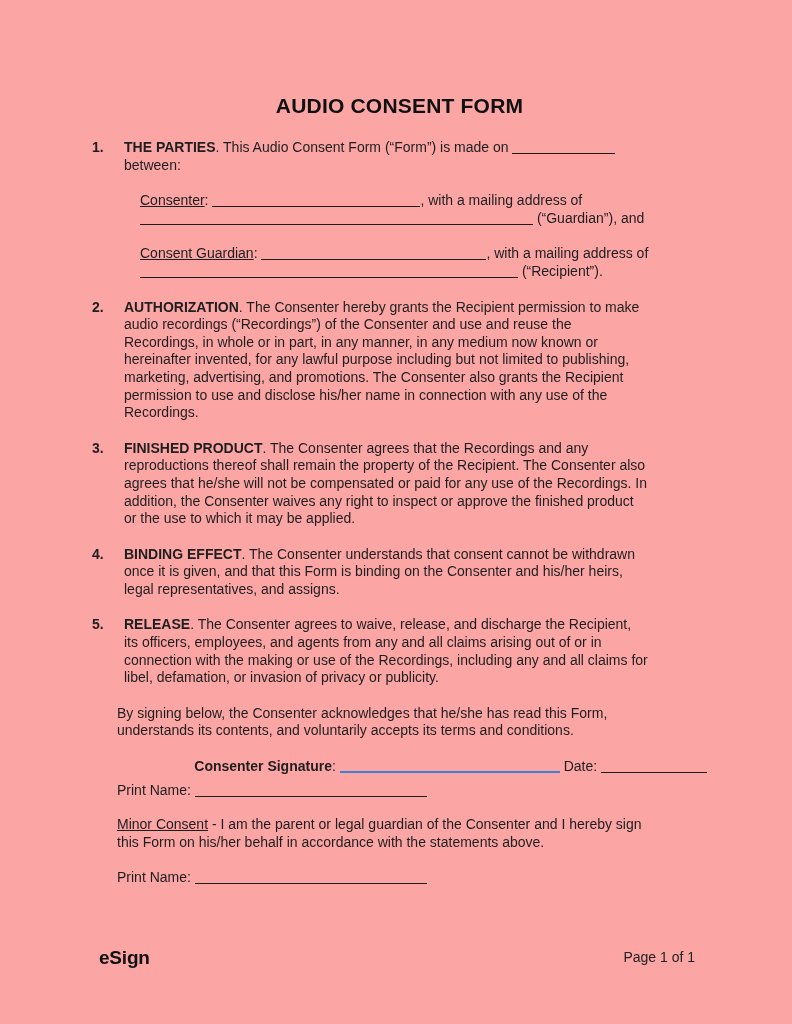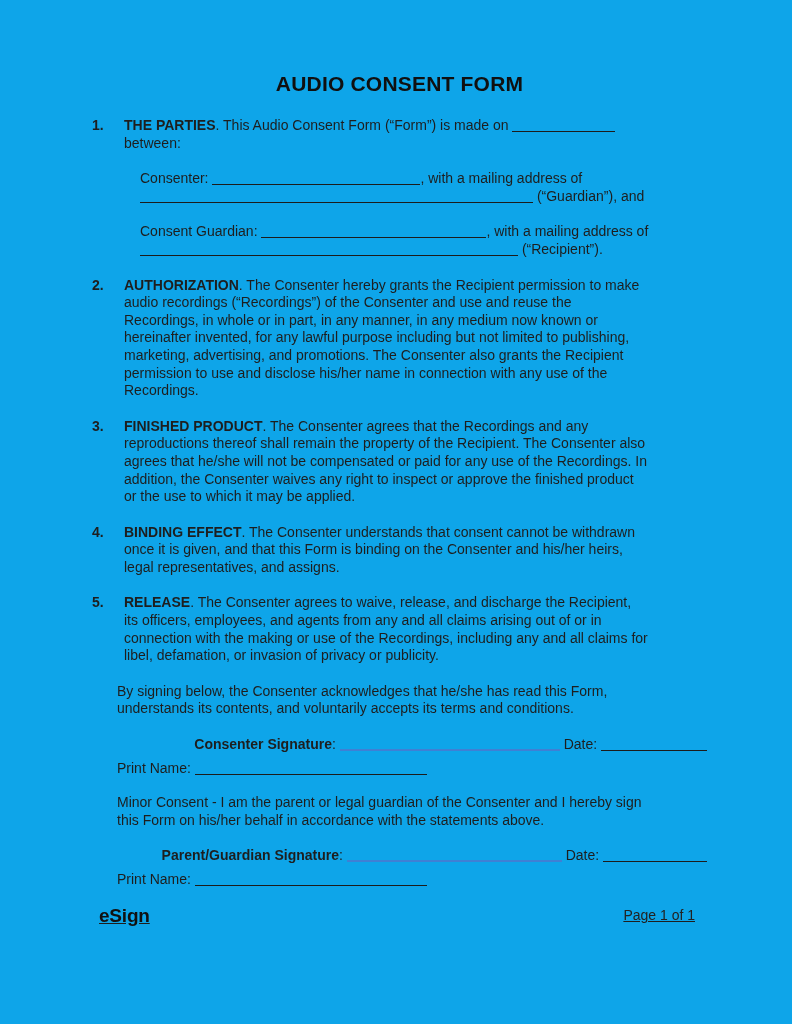--- a/index.html
+++ b/index.html
@@ -5,52 +5,52 @@
   * { margin: 0; padding: 0; box-sizing: border-box; }
   html, body { background: #ffffff; }
   body {
     width: 792px; height: 1024px;
     position: relative; overflow: hidden;
     font-family: "Liberation Sans", sans-serif;
     color: #1e1e1e;
   }
   .page {
     position: absolute; inset: 0;
-    background: #0ea5e9;
-    padding: 71px 85px 0 92px;
+    background: #fca5a5;
+    padding: 93px 85px 0 92px;
     font-size: 14px; line-height: 17.6px;
   }
   .title {
     text-align: center;
     font-size: 21px; line-height: 26px;
     font-weight: bold; color: #101010;
     letter-spacing: 0.2px;
     margin-bottom: 20px;
   }
   .blk { margin-bottom: 18px; }
   .numbered { display: flex; }
   .num { flex: 0 0 25px; width: 25px; font-weight: bold; }
   .sec-body { flex: 1; min-width: 0; margin-left: 7px; }
   .indent { margin-left: 48px; }
   .para, .sigrow, .printrow { margin-left: 25px; }
   .sigrow { margin-bottom: 6px; text-align: right; }
   .printrow { margin-bottom: 17px; }
   .b { font-weight: bold; }
-  .u { }
+  .u { text-decoration: underline; }
   .blank {
     display: inline-block;
     height: 13px;
     border-bottom: 1.5px solid #1c1c1c;
     vertical-align: -2px;
   }
   .sig { border-bottom-width: 2px; }
   .footer {
     position: absolute;
-    left: 99px; right: 97px; top: 907px;
-    display: flex; justify-content: space-between; align-items: flex-end; text-decoration: underline;
+    left: 99px; right: 97px; top: 949px;
+    display: flex; justify-content: space-between; align-items: flex-end;
   }
   .brand { font-weight: bold; font-size: 19px; letter-spacing: -0.2px; color: #111111; }
   .pageno { font-size: 14px; color: #222222; }
 </style>
 </head>
 <body>
 
 <div class="page">
   <h1 class="title">AUDIO CONSENT FORM</h1>
   <div>
@@ -73,20 +73,19 @@
         <div class="sec-body"><span class="b">BINDING EFFECT</span><span>. The Consenter understands that consent cannot be withdrawn</span><br><span>once it is given, and that this Form is binding on the Consenter and his/her heirs,</span><br><span>legal representatives, and assigns.</span></div>
       </div>
       <div class="blk numbered">
         <span class="num">5.</span>
         <div class="sec-body"><span class="b">RELEASE</span><span>. The Consenter agrees to waive, release, and discharge the Recipient,</span><br><span>its officers, employees, and agents from any and all claims arising out of or in</span><br><span>connection with the making or use of the Recordings, including any and all claims for</span><br><span>libel, defamation, or invasion of privacy or publicity.</span></div>
       </div>
       <div class="blk para"><span>By signing below, the Consenter acknowledges that he/she has read this Form,</span><br><span>understands its contents, and voluntarily accepts its terms and conditions.</span></div>
       <div class="blk sigrow"><span class="b">Consenter Signature</span><span>: </span><span class="blank sig" style="width: 220px; border-bottom-color: rgb(63, 128, 212);"></span><span> Date: </span><span class="blank" style="width: 106px;"></span></div>
       <div class="blk printrow"><span>Print Name: </span><span class="blank" style="width: 232px;"></span></div>
       <div class="blk para"><span class="u">Minor Consent</span><span> - I am the parent or legal guardian of the Consenter and I hereby sign</span><br><span>this Form on his/her behalf in accordance with the statements above.</span></div>
-      <div class="blk sigrow"><span class="b">Parent/Guardian Signature</span><span>: </span><span class="blank sig" style="width: 215px; border-bottom-color: rgb(63, 128, 212);"></span><span> Date: </span><span class="blank" style="width: 104px;"></span></div>
       <div class="blk printrow"><span>Print Name: </span><span class="blank" style="width: 232px;"></span></div>
     </div>
   <div class="footer">
     <span class="brand">eSign</span>
     <span class="pageno">Page 1 of 1</span>
   </div>
 </div>
 
 </body></html>

